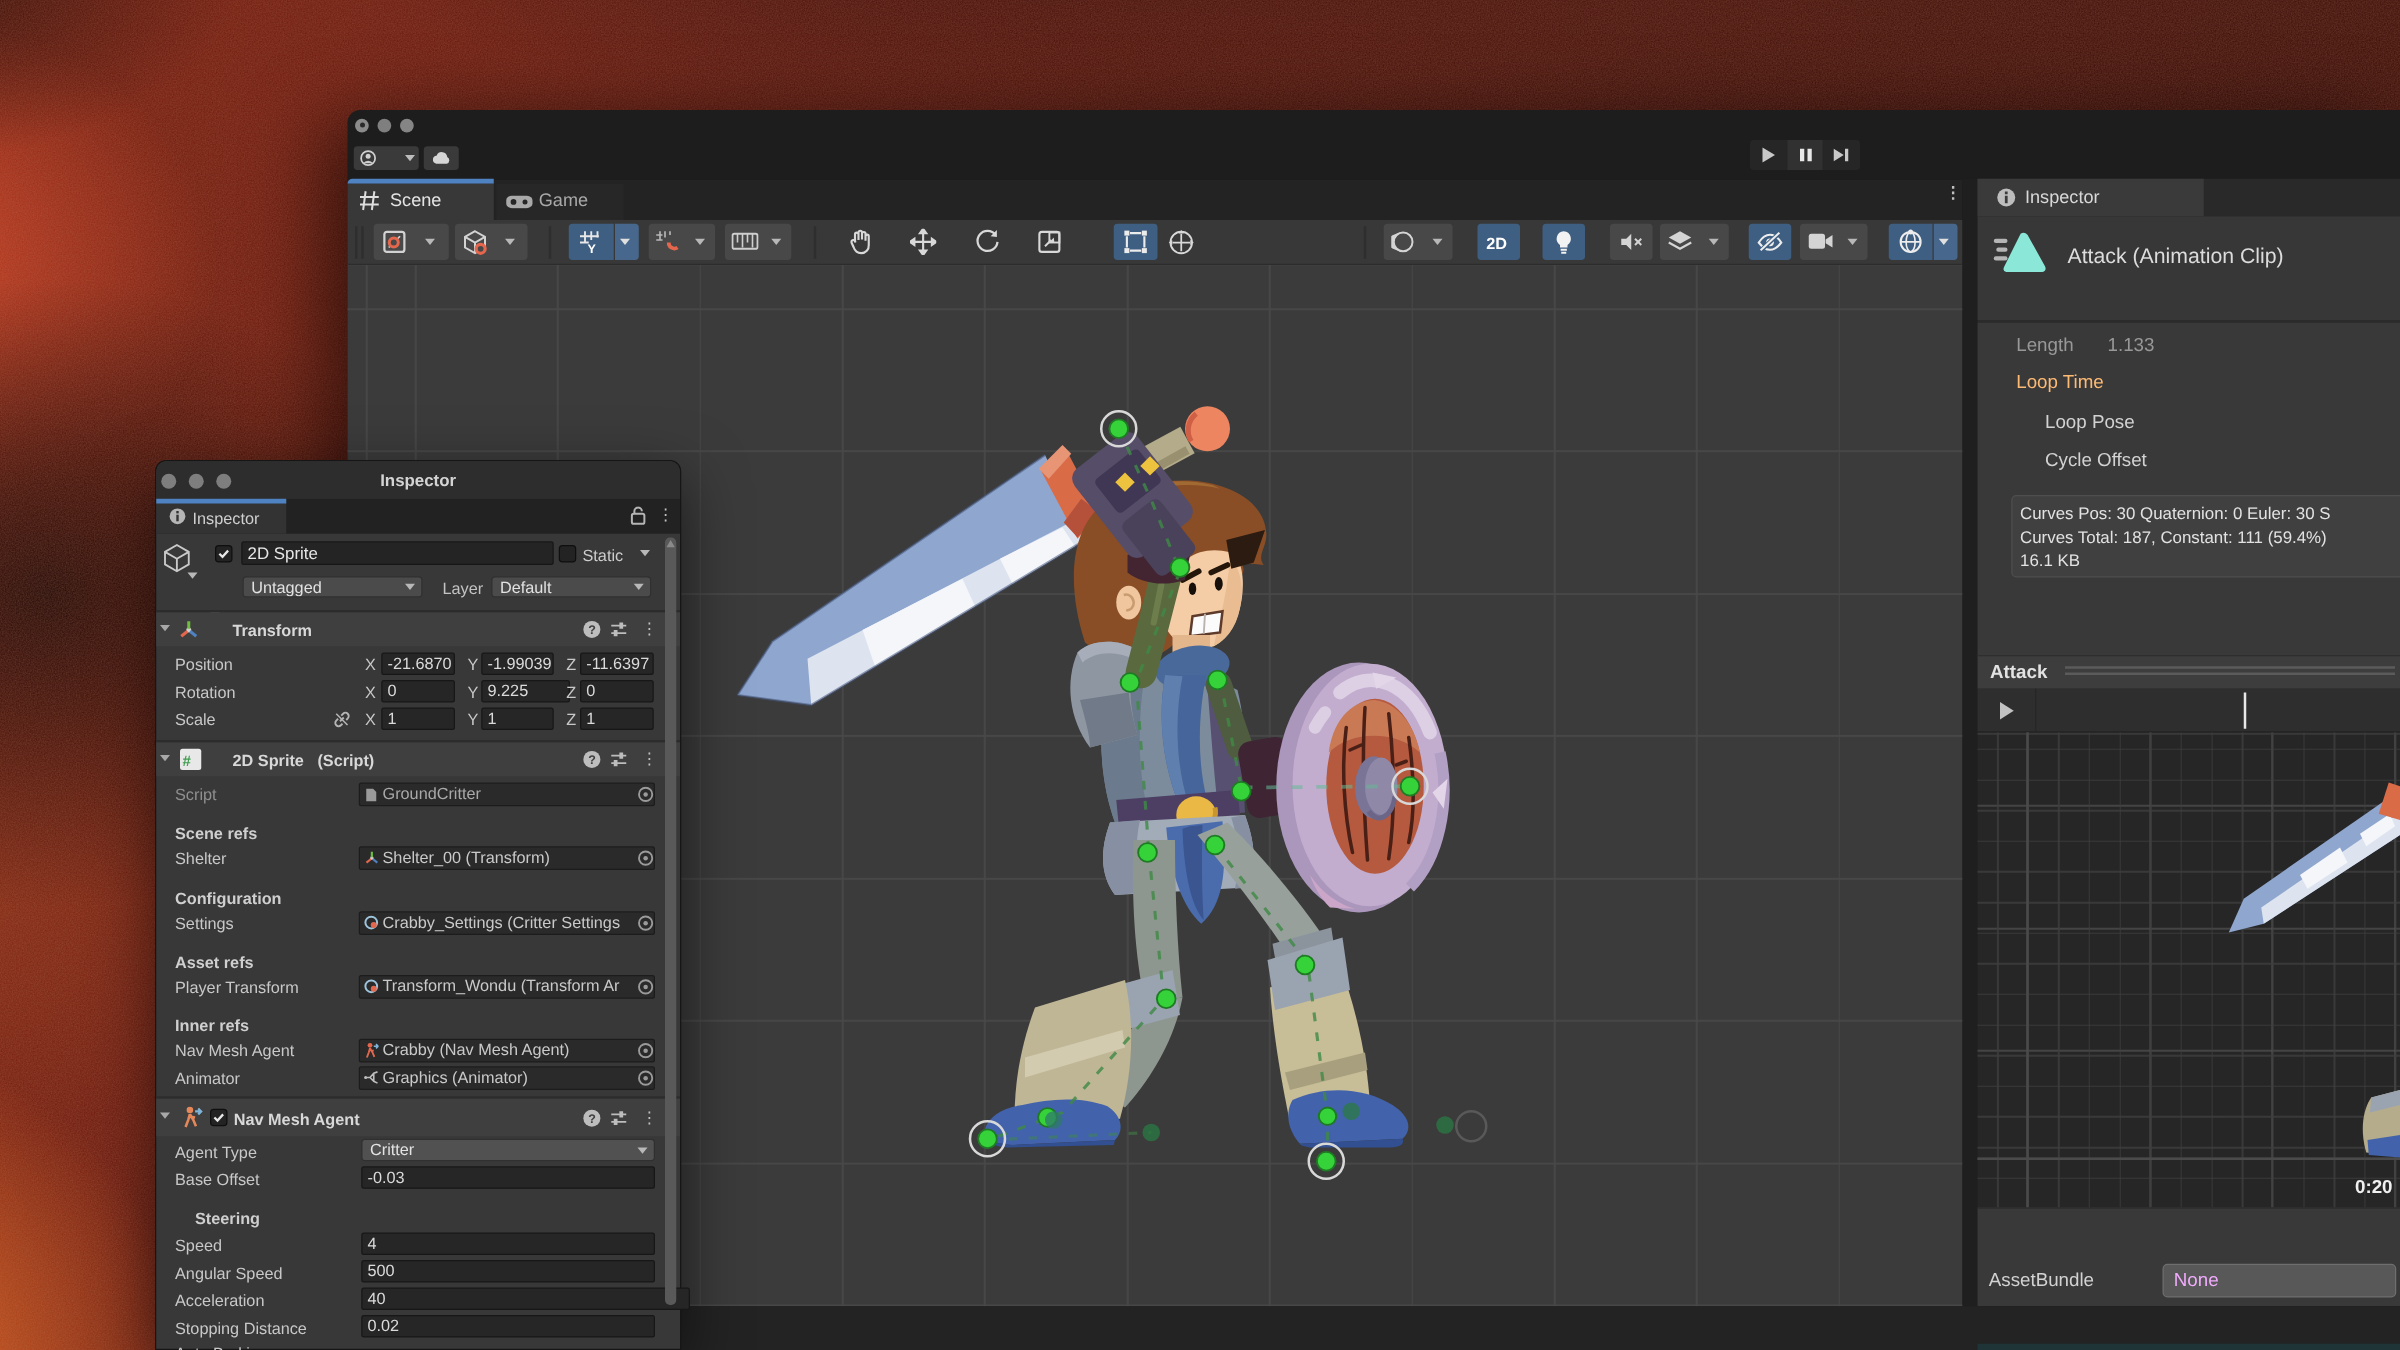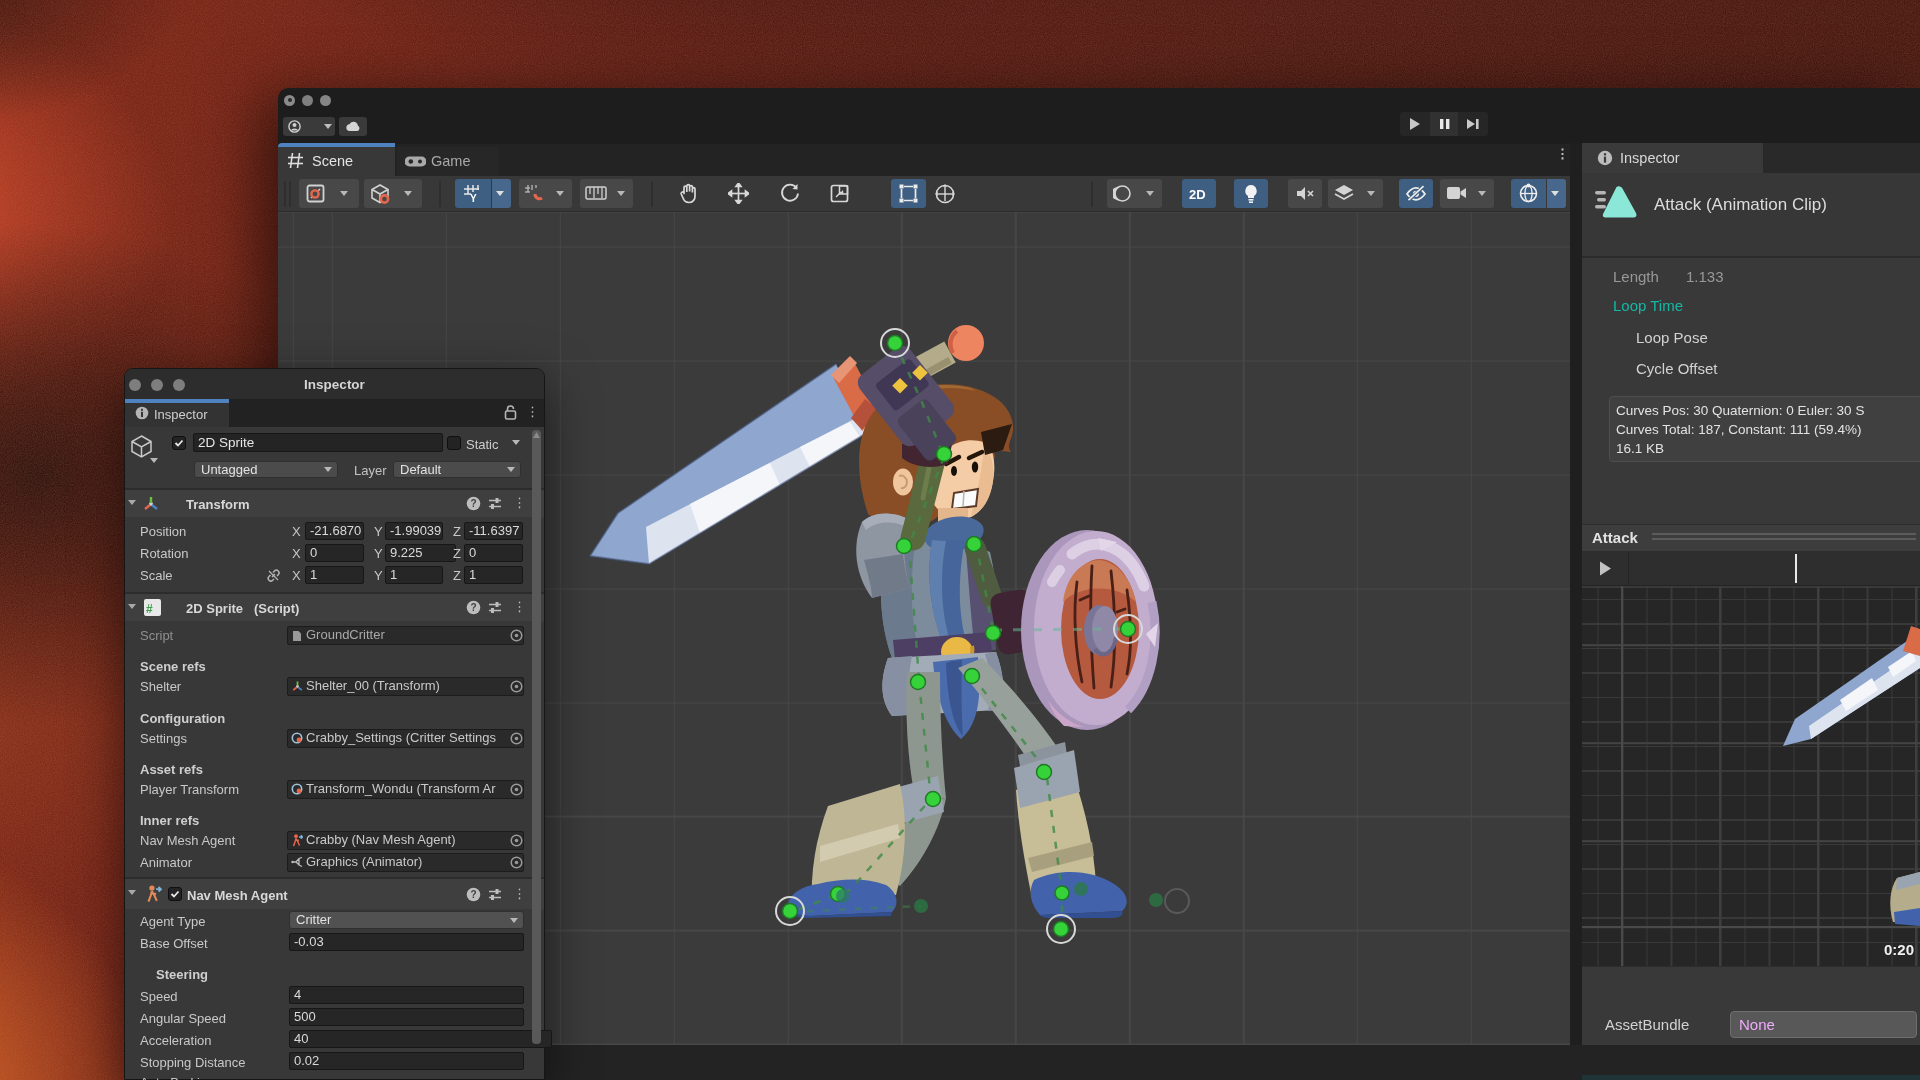--- a/index.html
+++ b/index.html
@@ -446,21 +446,21 @@
       <rect x="1" y="22" width="11" height="3.4" rx="1.7"></rect>
     </g>
     <path d="M22.5 4 Q25.5 2.2 28 4.8 L42 30 Q43.6 33.6 40 34.6 L11 34.6 Q7.6 33.8 9.4 30.2 Z" fill="#8be8d8"></path>
   </svg>
   <div class="lbl" style="left:1654px;top:196px;font-size:17px;color:#dcdcdc;">Attack (Animation Clip)</div>
   <div class="abs" style="left:1582px;top:256px;width:338px;height:2px;background:#2b2b2b;"></div>
 
   <div class="abs" style="left:1582px;top:258px;width:338px;height:266px;background:#393939;"></div>
   <div class="lbl" style="left:1613px;top:268px;font-size:15px;color:#989898;">Length</div>
   <div class="lbl" style="left:1686px;top:268px;font-size:15px;color:#989898;text-align:center;">1.133</div>
-  <div class="lbl" style="left:1613px;top:297px;font-size:15px;color:#14b8a6;">Loop Time</div>
+  <div class="lbl" style="left:1613px;top:297px;font-size:15px;color:#fdba74;">Loop Time</div>
   <div class="lbl" style="left:1636px;top:329px;font-size:15px;color:#d2d2d2;">Loop Pose</div>
   <div class="lbl" style="left:1636px;top:360px;font-size:15px;color:#d2d2d2;">Cycle Offset</div>
   <div class="abs" style="left:1609px;top:396px;width:315px;height:66px;background:#404040;border:1px solid #4e4e4e;border-radius:4px;"></div>
   <div class="lbl" style="left:1616px;top:402px;font-size:13.5px;color:#e2e2e2;">Curves Pos: 30 Quaternion: 0 Euler: 30 S</div>
   <div class="lbl" style="left:1616px;top:421px;font-size:13.5px;color:#e2e2e2;">Curves Total: 187, Constant: 111 (59.4%)</div>
   <div class="lbl" style="left:1616px;top:440px;font-size:13.5px;color:#e2e2e2;">16.1 KB</div>
 
   <div class="abs" style="left:1582px;top:524px;width:338px;height:27px;background:#3d3d3d;border-top:1px solid #2e2e2e;"></div>
   <div class="lbl bold" style="left:1592px;top:529px;font-size:15px;color:#e2e2e2;">Attack</div>
   <div class="abs" style="left:1652px;top:533px;width:264px;height:1.5px;background:#5b5b5b;"></div>
@@ -490,21 +490,21 @@
     <polygon points="1888,667 1912,651 1916,661 1893,677" fill="#f4f6fa"></polygon>
     <polygon points="1903,651 1911,626 1920,629 1920,656" fill="#d96b47"></polygon>
 
     <path d="M1897,878 L1920,872 L1920,925 L1893,922 C1888,905 1890,888 1897,878 Z" fill="#b5ac8c"></path>
     <path d="M1894,912 L1920,908 L1920,926 L1895,924 Z" fill="#4263ac"></path>
     <path d="M1897,878 L1920,872 L1920,884 L1896,890 Z" fill="#9aa3b0"></path>
   </svg>
   <div class="lbl bold" style="left:1884px;top:941px;font-size:15px;color:#f0f0f0;">0:20</div>
 
   <div class="abs" style="left:1582px;top:966px;width:338px;height:79px;background:#393939;border-top:1px solid #2d2d2d;"></div>
-  <div class="lbl" style="left:1591px;top:1016px;font-size:15px;color:#d2d2d2;margin-left:14px;">AssetBundle</div>
+  <div class="lbl" style="left:1591px;top:1016px;font-size:15px;color:#d2d2d2;">AssetBundle</div>
   <div class="abs" style="left:1730px;top:1011px;width:187px;height:27px;background:#585858;border:1px solid #6e6e6e;border-radius:4px;"></div>
   <div class="lbl" style="left:1739px;top:1016px;font-size:15px;color:#f0abfc;">None</div>
 </div>
 
 <div class="abs" style="left:278px;top:1045px;width:1642px;height:35px;background:#232323;"></div>
 <div class="abs" style="left:1582px;top:1075px;width:338px;height:5px;background:#1e3436;"></div>
 
 <div id="floatwin">
   <div class="abs" style="left:124px;top:368px;width:421px;height:712px;background:#383838;
        border:1px solid #161616;border-radius:9px 9px 0 0;box-shadow:0 16px 50px rgba(0,0,0,.55);"></div>

